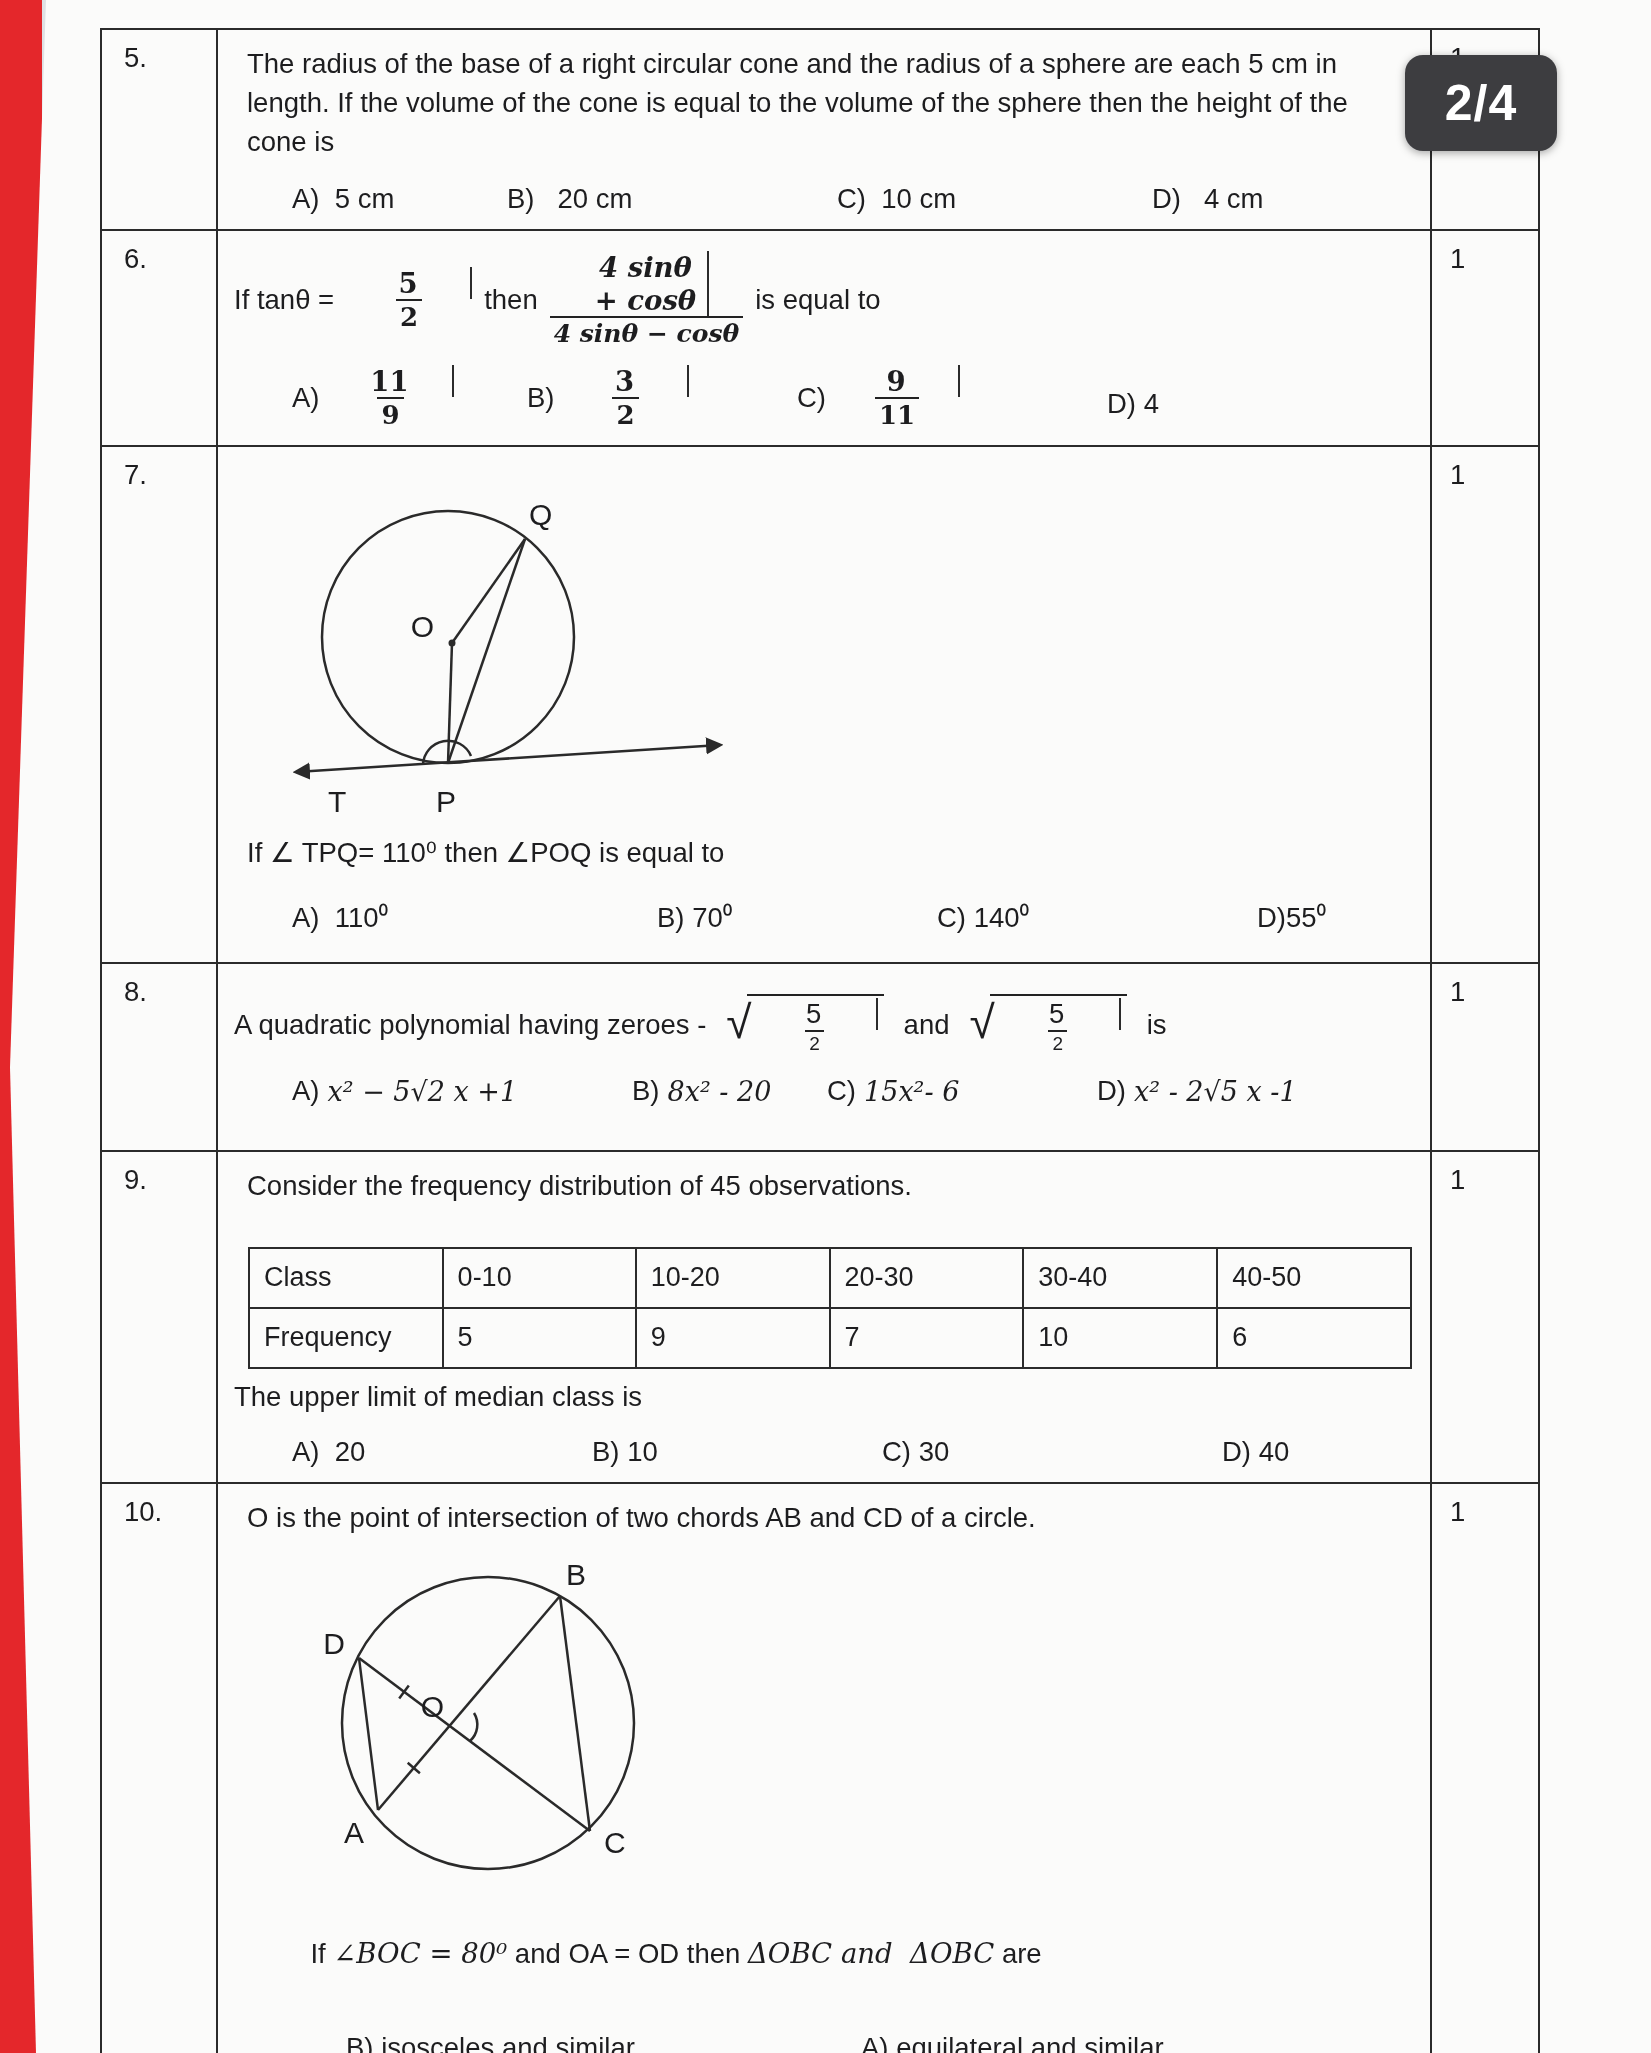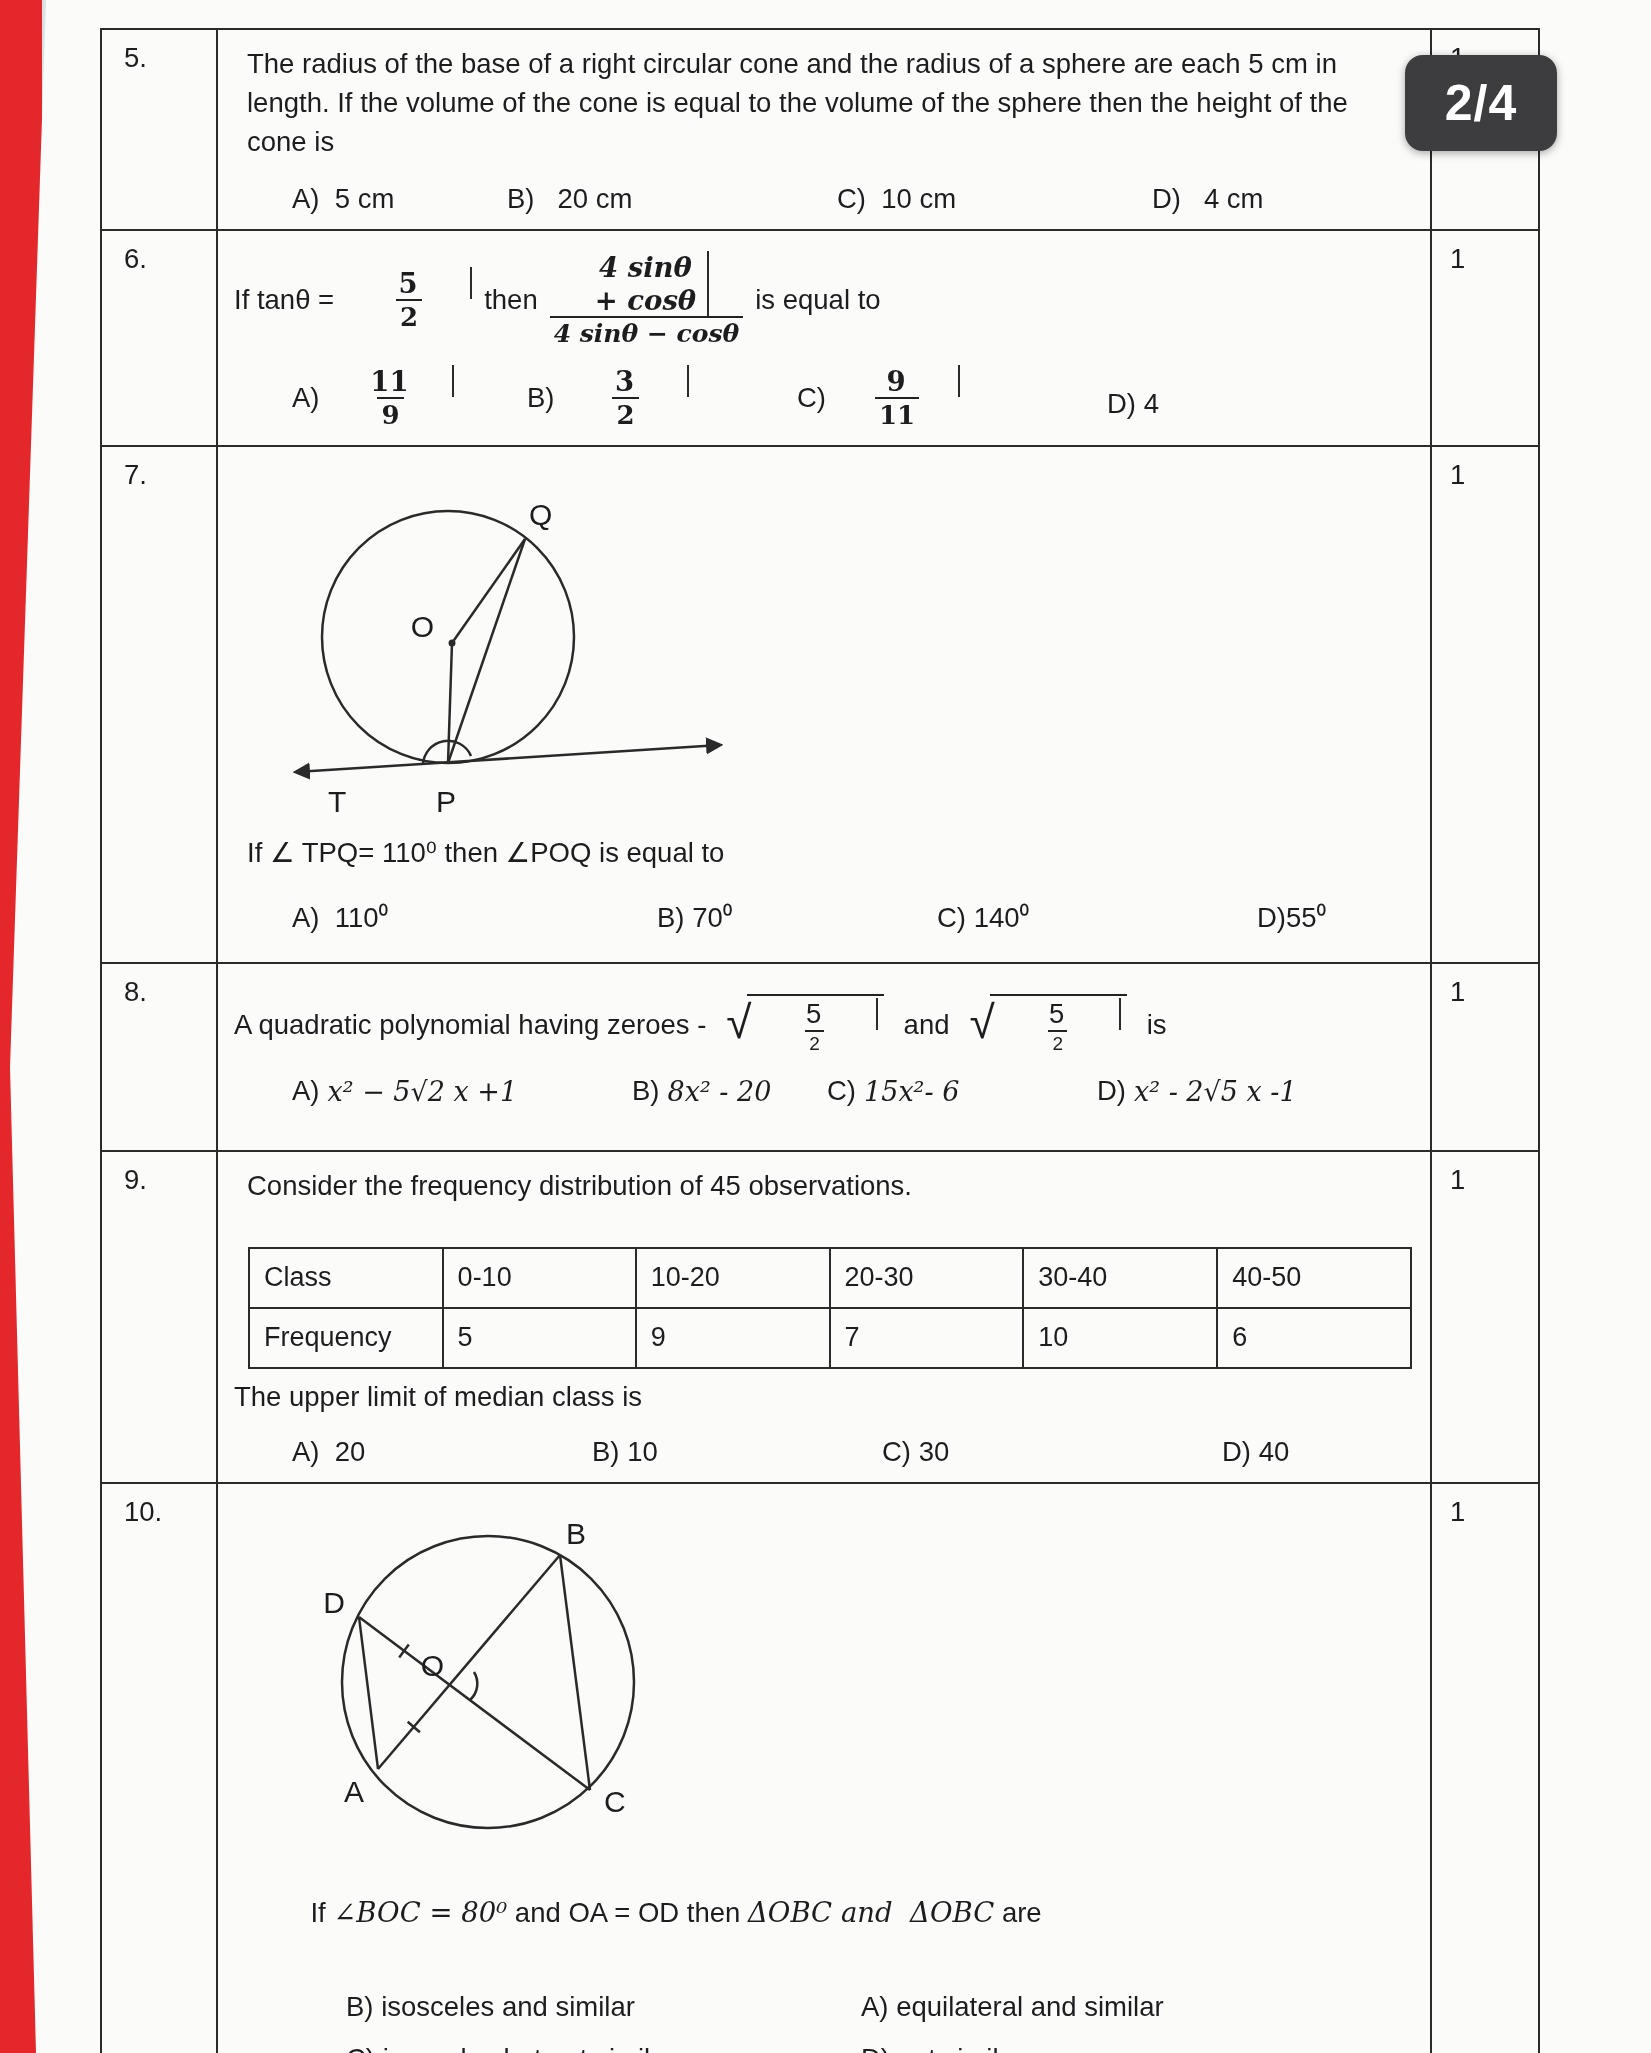--- a/index.html
+++ b/index.html
@@ -264,20 +264,21 @@
           <span class="opt">C) 30</span>
           <span class="opt">D) 40</span>
         </div>
       </div>
       <div class="cell marksc">1</div>
     </div>
 
     <div class="row" style="min-height:588px;">
       <div class="cell num">10.</div>
       <div class="cell qbody">
+        <p class="qtext">O is the point of intersection of two chords AB and CD of a circle.</p>
         <svg class="fig" width="500" height="332" viewBox="0 0 500 332">
           <circle class="stroke" cx="250" cy="168" r="146"></circle>
           <line class="stroke" x1="140" y1="255" x2="322" y2="41"></line>
           <line class="stroke" x1="121" y1="103" x2="352" y2="276"></line>
           <line class="stroke" x1="121" y1="103" x2="140" y2="255"></line>
           <line class="stroke" x1="322" y1="41" x2="352" y2="276"></line>
           <line class="stroke" x1="170.8" y1="130.6" x2="161.2" y2="143.4"></line>
           <line class="stroke" x1="169.7" y1="207.8" x2="181.9" y2="218.2"></line>
           <path class="stroke" d="M 232 186 A 22 22 0 0 0 236 158"></path>
           <text x="328" y="30">B</text>

